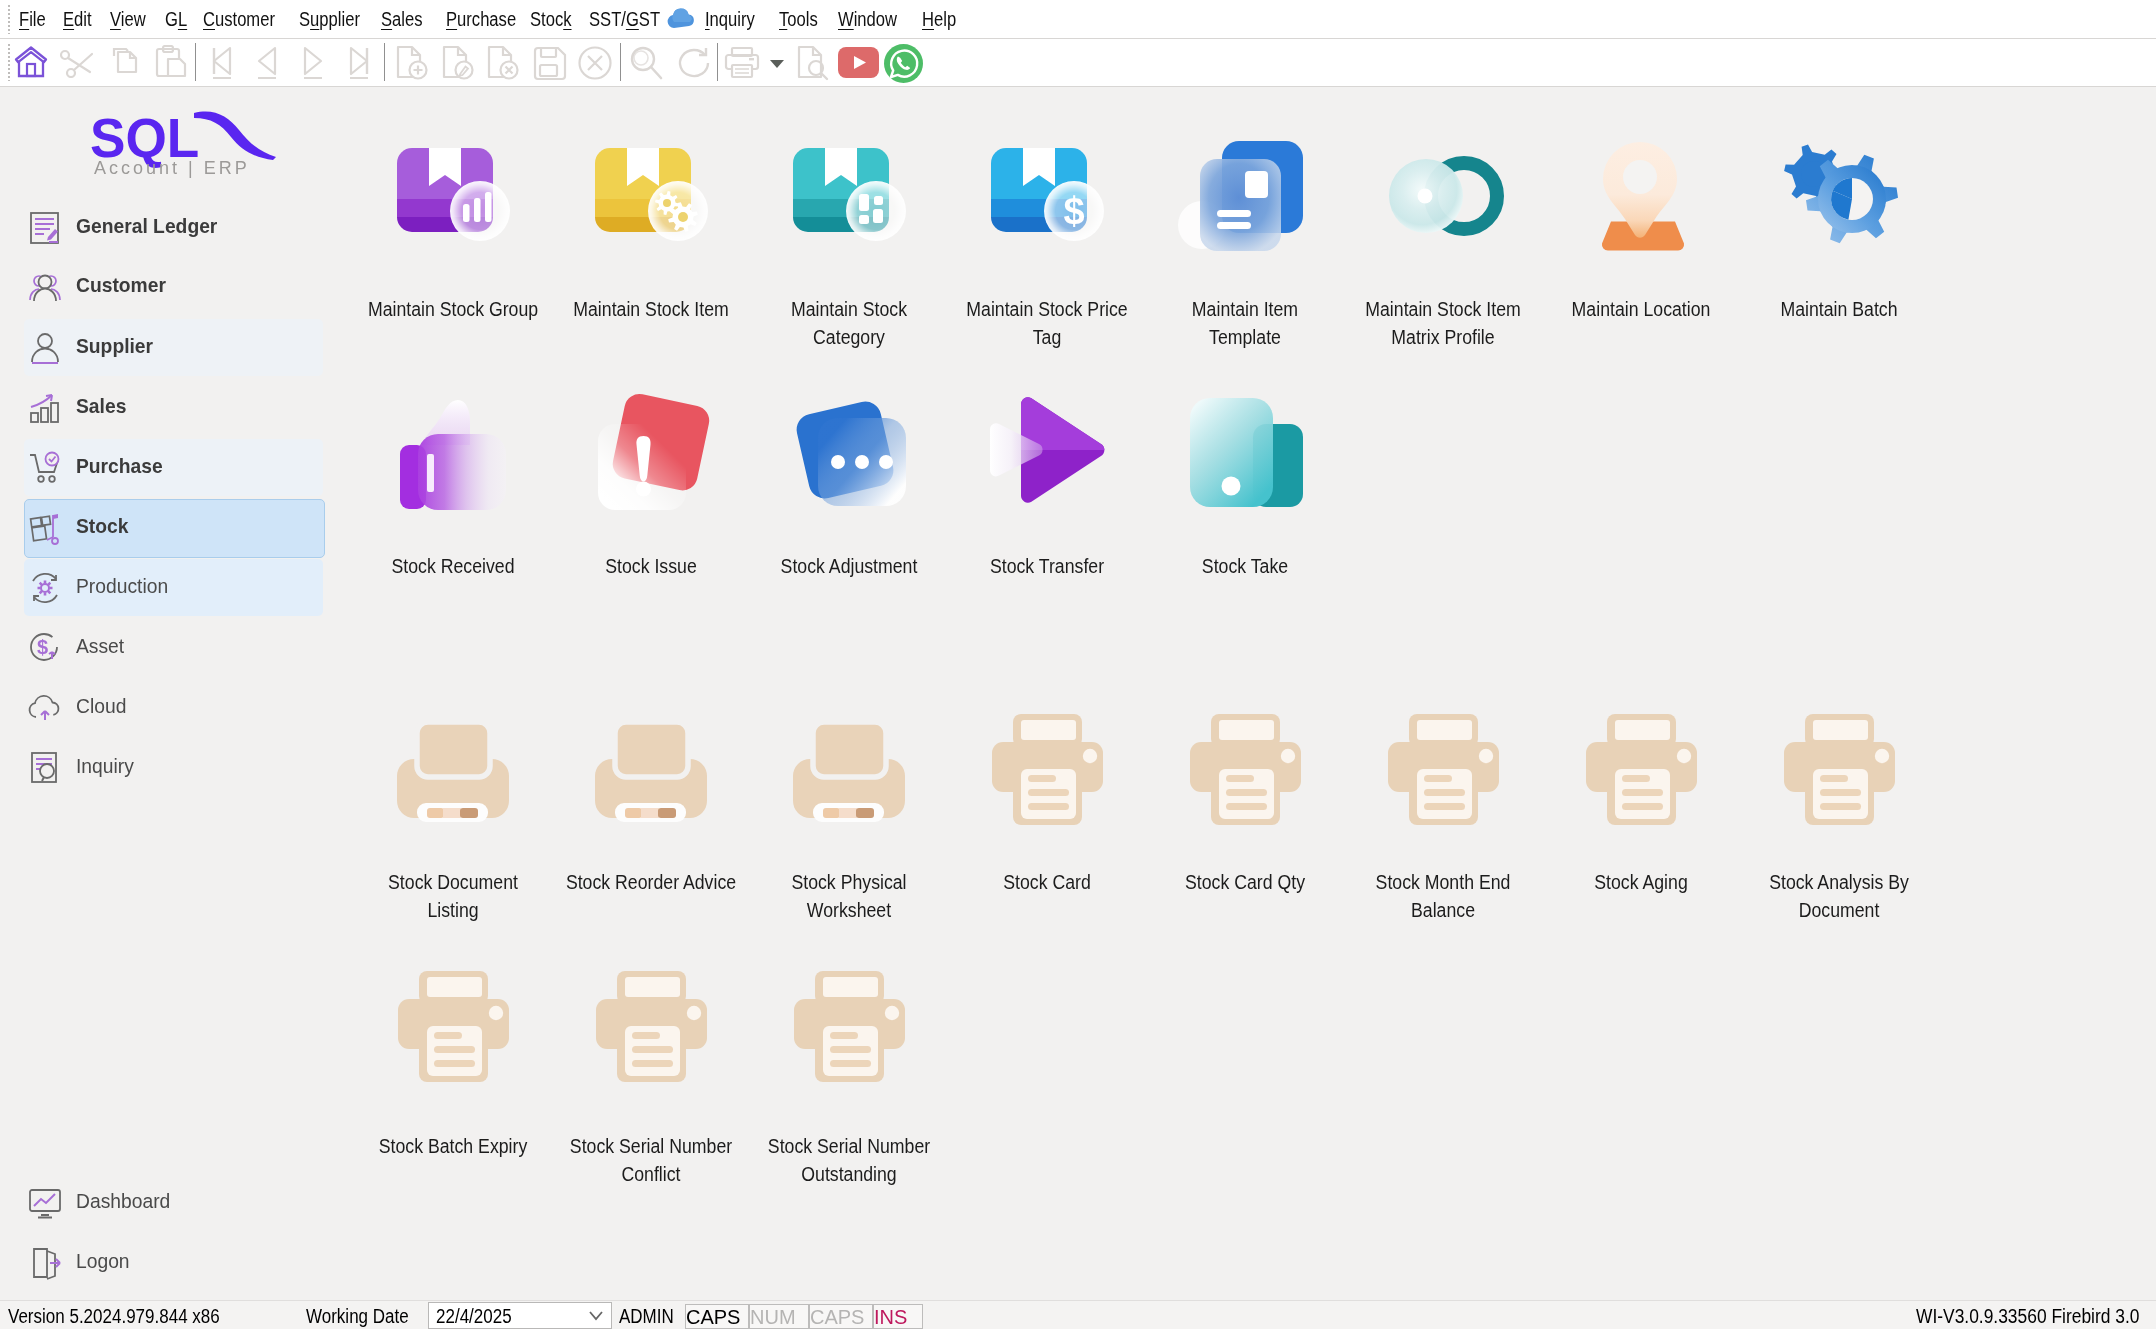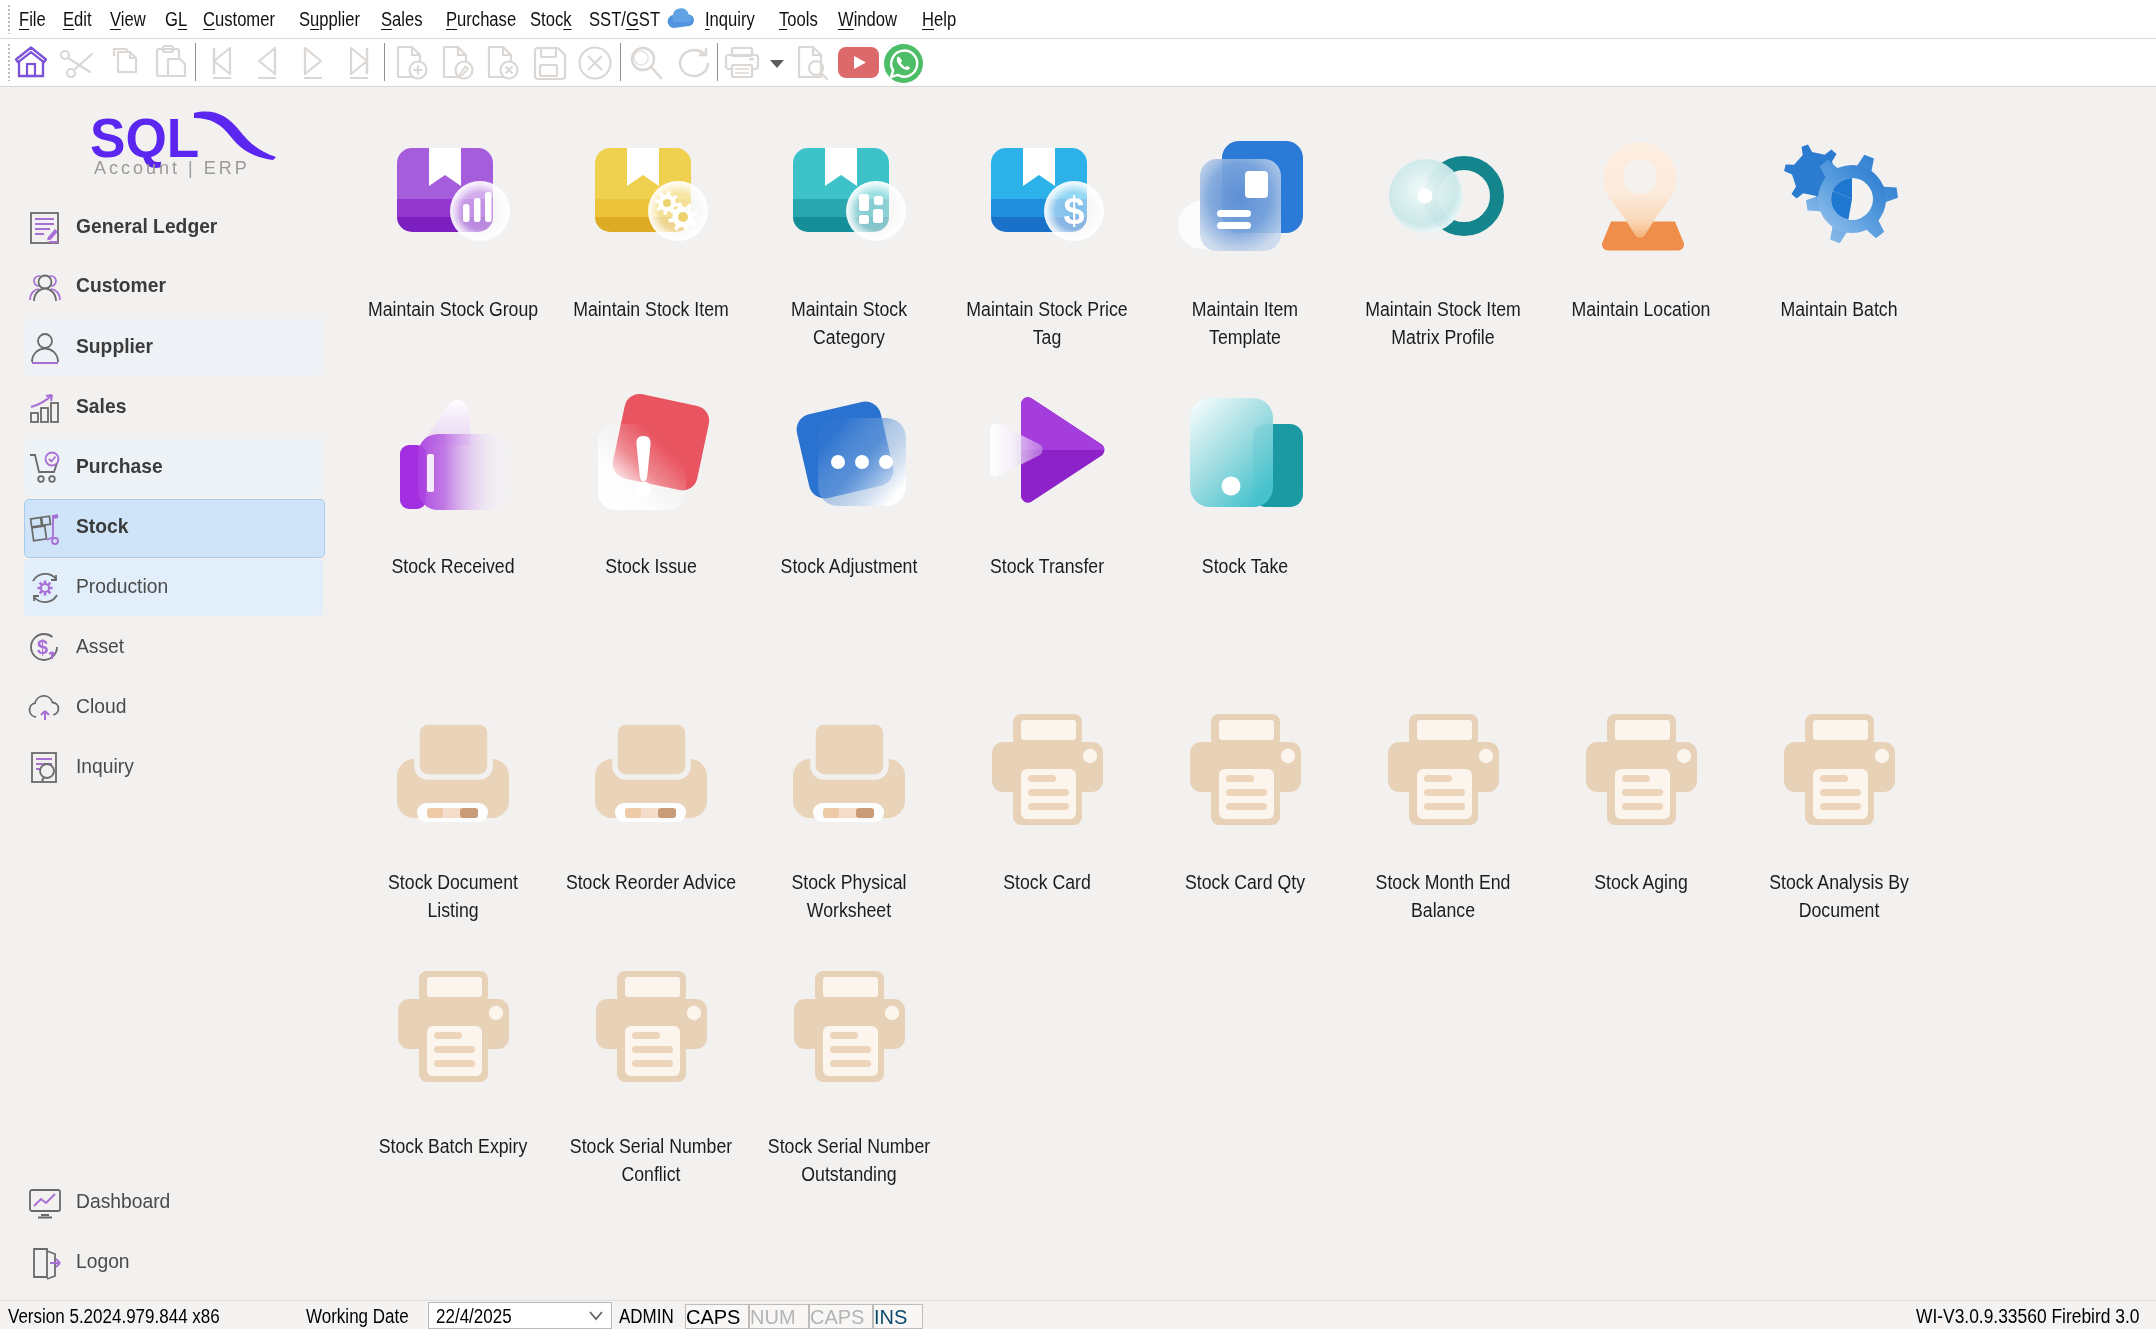--- a/index.html
+++ b/index.html
@@ -649,15 +649,15 @@
 <span class="abs txt" style="left:306px;top:4px">Working Date</span>
 <span class="abs" style="left:428px;top:1px;width:182px;height:25px;background:#fff;border:1px solid #b9b8b7"></span>
 <span class="abs txt" style="left:436px;top:4px">22/4/2025</span>
 <svg class="abs" style="left:588px;top:9px" width="16" height="11" viewBox="0 0 16 11">
         <path d="M2 2 L8 9 L14 2" fill="none" stroke="#666" stroke-width="1.8"></path>
       </svg>
 <span class="abs txt" style="left:619px;top:4px">ADMIN</span>
 <span class="kbox" style="left:685px;width:62px;color:#000">CAPS</span>
 <span class="kbox" style="left:749px;width:58px;color:#b5b4b3">NUM</span>
 <span class="kbox" style="left:809px;width:62px;color:#b5b4b3">CAPS</span>
-<span class="kbox" style="left:873px;width:48px;color:#0c4a6e">INS</span>
+<span class="kbox" style="left:873px;width:48px;color:#be185d">INS</span>
 <span class="abs txt" style="left:1916px;top:4px;transform-origin:0 0;transform:scaleX(0.87)">WI-V3.0.9.33560 Firebird 3.0</span>
 </div>
 </div>
 </body></html>

